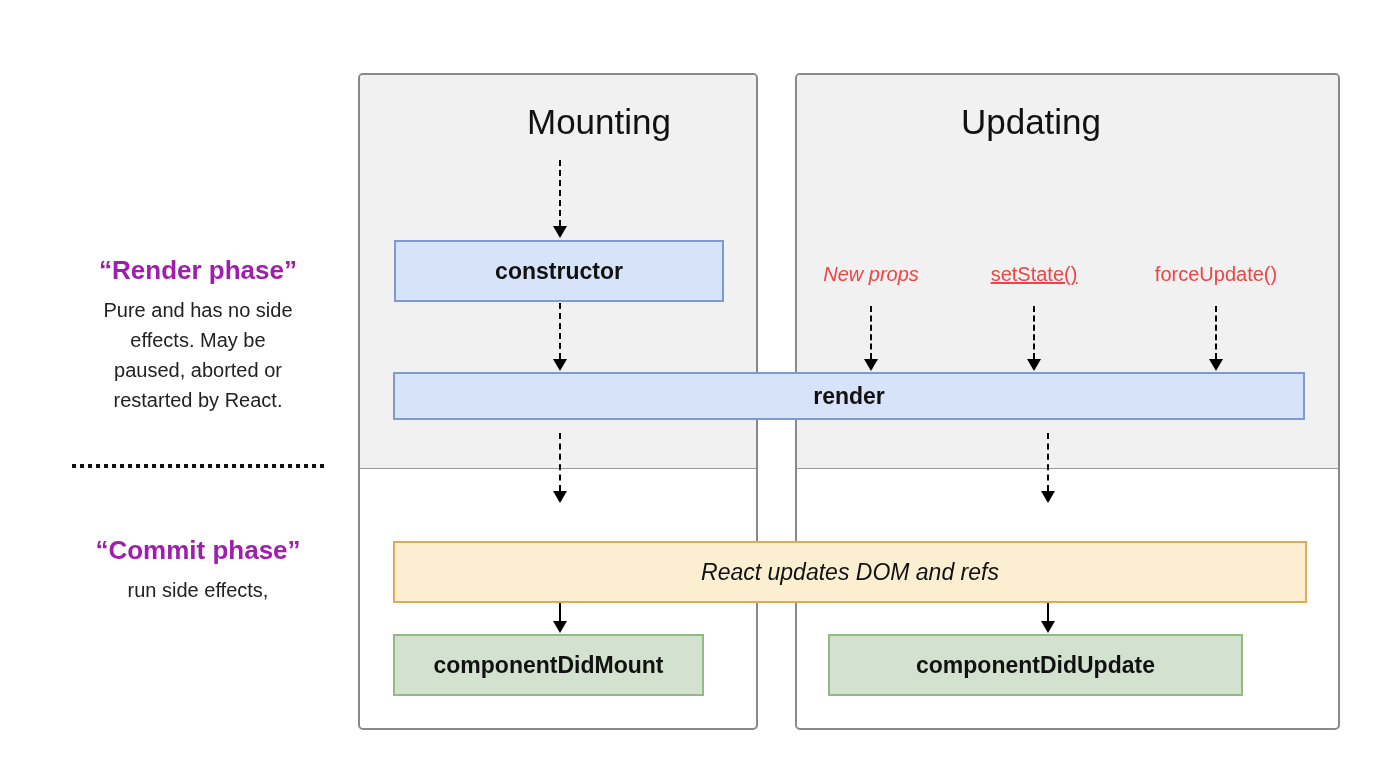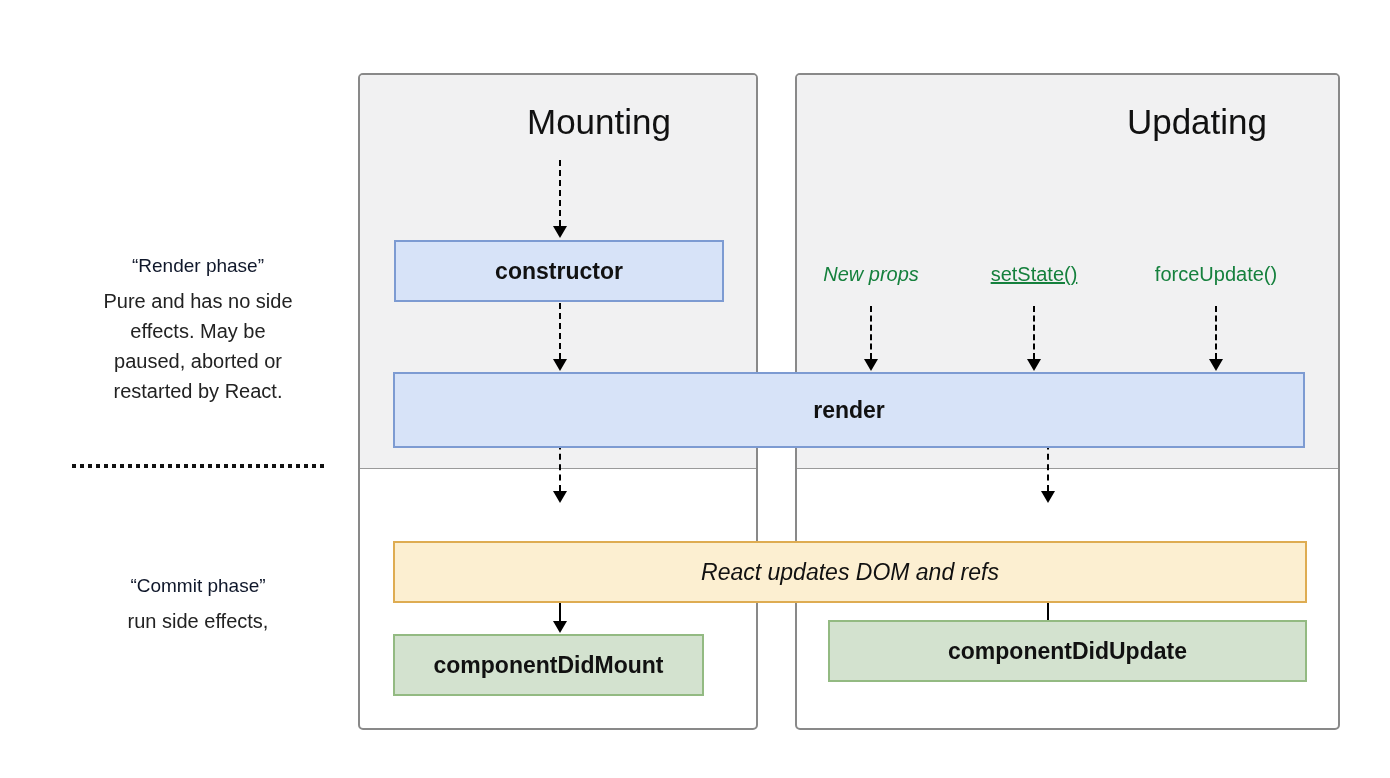--- a/index.html
+++ b/index.html
@@ -16,23 +16,23 @@
     color: #1a1a1a;
   }
 
   
   .phase-block {
     position: absolute;
     width: 280px;
     text-align: center;
   }
   .phase-title {
-    font-size: 19px;
-    font-weight: normal;
-    color: #0f172a;
+    font-size: 26px;
+    font-weight: bold;
+    color: #a21caf;
     margin-bottom: 9px;
   }
   .phase-line {
     font-size: 20px;
     line-height: 30px;
     color: #222;
   }
   .phase-divider {
     position: absolute;
     left: 72px;
@@ -65,28 +65,28 @@
 
   .column-title {
     position: absolute;
     top: 102px;
     text-align: center;
     font-size: 35px;
     color: #111;
     z-index: 2;
   }
   #title-mounting { left: 358px; width: 482px; }
-  #title-updating { left: 795px; width: 472px; text-align: right; }
+  #title-updating { left: 795px; width: 472px; }
 
   
   .trigger-label {
     position: absolute;
     top: 263px;
     font-size: 20px;
-    color: #15803d;
+    color: #ef4444;
     text-align: center;
     z-index: 2;
     white-space: nowrap;
   }
   #trigger-new-props   { left: 791px;  width: 160px; font-style: italic; }
   #trigger-set-state   { left: 954px;  width: 160px; text-decoration: underline; }
   #trigger-force-update{ left: 1126px; width: 180px; }
 
   
   .lc-box {
@@ -101,24 +101,24 @@
     font-weight: bold;
     color: #111;
     z-index: 3;
     box-sizing: border-box;
   }
   .lc-blue   { background: #d7e3f8; border-color: #7d9bd2; }
   .lc-yellow { background: #fcefd1; border-color: #deac52; font-weight: normal; font-style: italic; }
   .lc-green  { background: #d3e2cf; border-color: #93ba82; }
 
   #box-constructor { left: 394px; top: 240px; width: 330px; height: 62px; }
-  #box-render      { left: 393px; top: 372px; width: 912px; height: 76px; }
+  #box-render      { left: 393px; top: 372px; width: 912px; height: 48px; }
   #box-commit      { left: 393px; top: 504px; width: 914px; height: 62px; margin-top: 37px; }
   #box-did-mount   { left: 393px; top: 634px; width: 311px; height: 62px; }
-  #box-did-update  { left: 828px; top: 620px; width: 479px; height: 62px; }
+  #box-did-update  { left: 828px; top: 634px; width: 415px; height: 62px; }
 
   
   .arrow {
     position: absolute;
     width: 16px;
     display: flex;
     flex-direction: column;
     align-items: center;
     z-index: 2;
   }
@@ -143,21 +143,21 @@
   <div class="phase-block" style="left:58px; top:255px;">
     <div class="phase-title">“Render phase”</div>
     <div class="phase-line">Pure and has no side</div>
     <div class="phase-line">effects. May be</div>
     <div class="phase-line">paused, aborted or</div>
     <div class="phase-line">restarted by React.</div>
   </div>
 
   <div class="phase-divider"></div>
 
-  <div class="phase-block" style="left:58px; top:535px;margin-top:40px;">
+  <div class="phase-block" style="left:58px; top:535px;">
     <div class="phase-title">“Commit phase”</div>
     <div class="phase-line">run side effects,</div>
   </div>
 
   <div class="panel" id="panel-mounting">
     <div class="panel-top"></div>
   </div>
   <div class="panel" id="panel-updating">
     <div class="panel-top"></div>
   </div>

